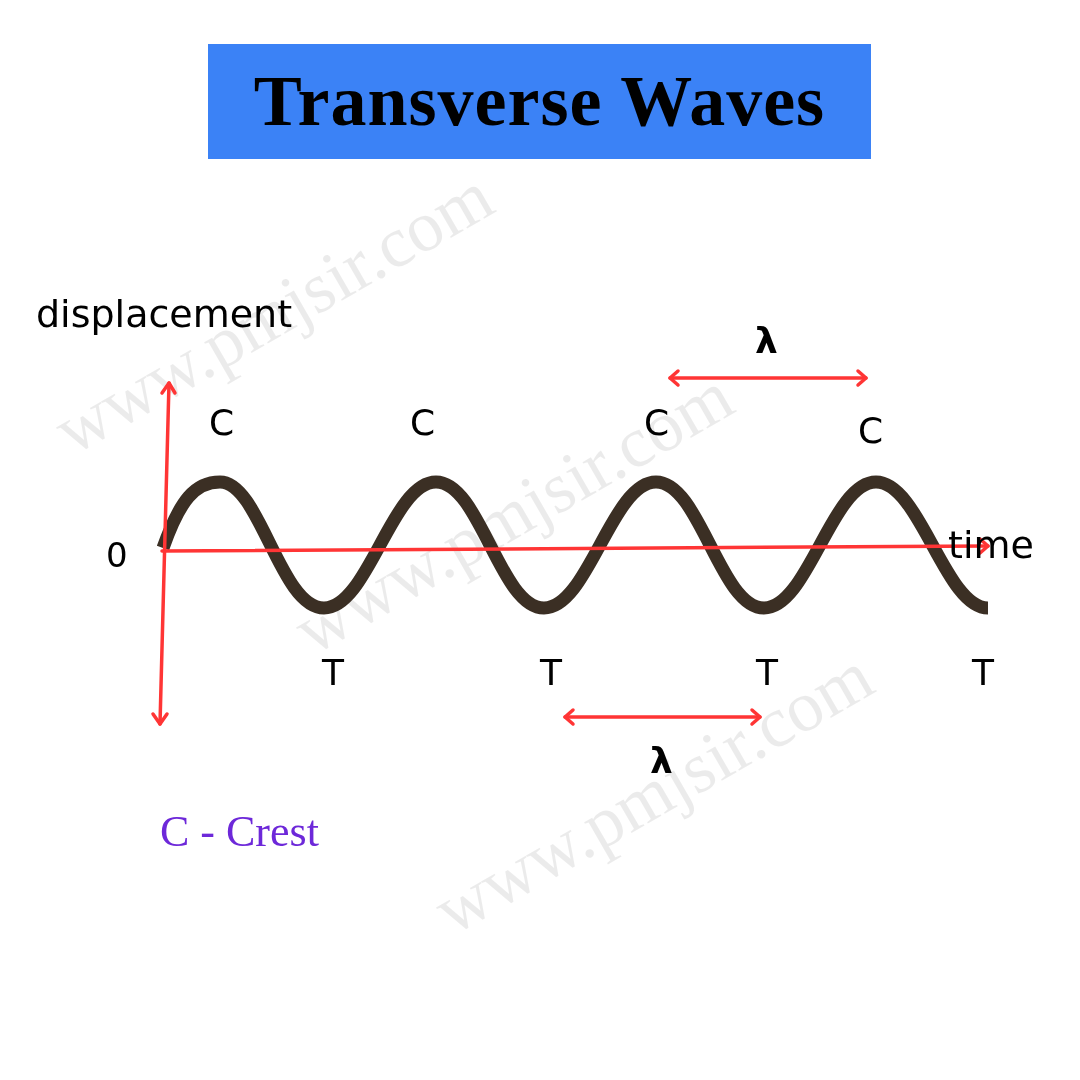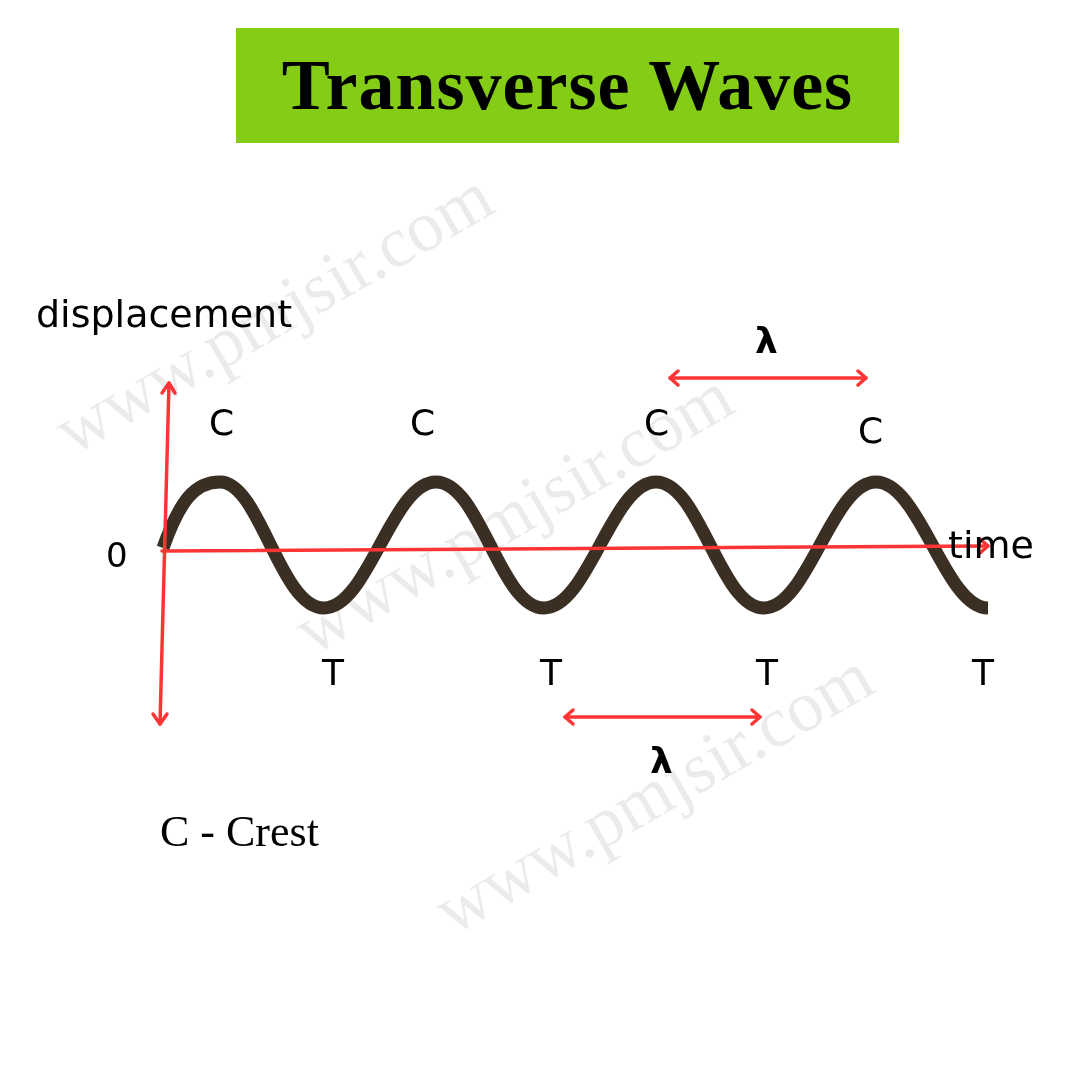--- a/index.html
+++ b/index.html
@@ -1,26 +1,26 @@
 <!DOCTYPE html>
 <html><head>
 <meta charset="utf-8">
 <style>
   html, body { margin: 0; padding: 0; }
   body { width: 1080px; height: 1080px; background: #ffffff; position: relative; overflow: hidden; font-family: "Liberation Sans", sans-serif; }
-  .title-box { position: absolute; left: 208px; top: 28px; width: 663px; height: 115px; background: #84cc16; display: flex; align-items: center; justify-content: center; margin-left: 28px; }
+  .title-box { position: absolute; left: 208px; top: 44px; width: 663px; height: 115px; background: #3b82f6; display: flex; align-items: center; justify-content: center; }
   .title { font-family: "Liberation Serif", serif; font-weight: bold; font-size: 72px; color: #000; letter-spacing: 1px; white-space: nowrap; }
   svg.diagram { position: absolute; left: 0; top: 0; }
   .lbl { position: absolute; color: #000; font-family: "DejaVu Sans", sans-serif; white-space: nowrap; }
   .axis-y { left: 36px; top: 292px; font-size: 38px; text-align: center; }
   .axis-x { left: 948px; top: 486px; font-size: 38px; margin-top: 37px; }
   .origin { left: 106px; top: 535px; font-size: 34px; }
   .mark { font-size: 36px; }
   .lambda { font-size: 36px; font-weight: bold; }
-  .legend { position: absolute; left: 160px; top: 803px; font-family: "Liberation Serif", serif; font-size: 44px; line-height: 58px; color: #000000; }
+  .legend { position: absolute; left: 160px; top: 803px; font-family: "Liberation Serif", serif; font-size: 44px; line-height: 58px; color: #6d28d9; }
   .watermark { position: absolute; font-family: "Liberation Serif", serif; font-size: 72px; color: rgba(0,0,0,0.08); transform: rotate(-30deg); transform-origin: left top; white-space: nowrap; pointer-events: none; }
 </style>
 </head>
 <body>
 
 <div class="watermark" style="left:40px; top:400px;">www.pmjsir.com</div>
 <div class="watermark" style="left:280px; top:600px;">www.pmjsir.com</div>
 <div class="watermark" style="left:420px; top:880px;">www.pmjsir.com</div>
 
 <div class="title-box">

